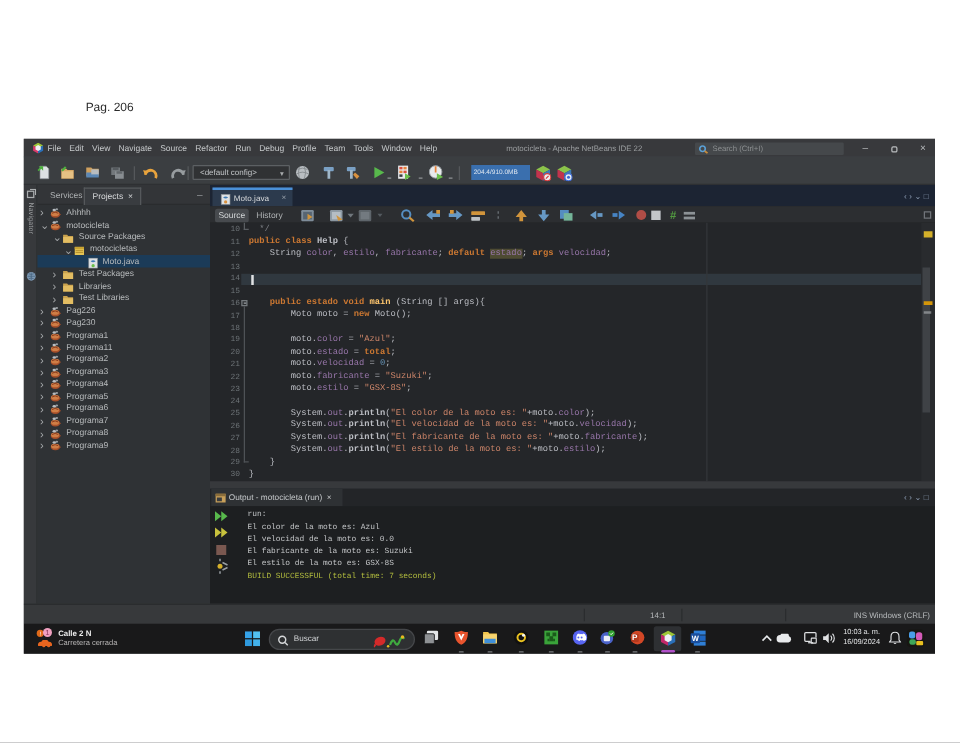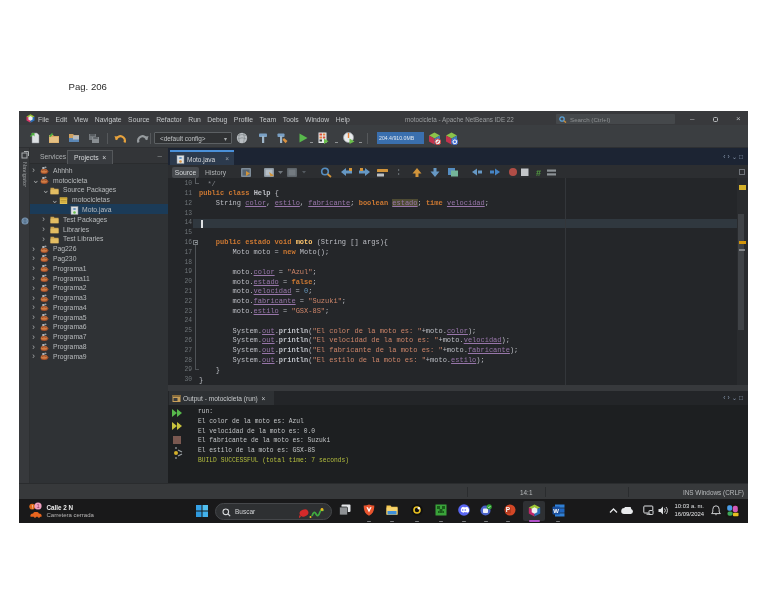--- a/index.html
+++ b/index.html
@@ -48,21 +48,21 @@
 #srcrow { position:absolute; left:0; top:16.5px; width:580px; height:13.5px; background:#2c2e31; }
 #srcbtn { position:absolute; left:4px; top:2.5px; width:27px; height:10.5px; background:#474a4e; border-radius:2px; font-size:6.8px; color:#d2d5d7; text-align:center; padding-top:1.5px; }
 #histbtn { position:absolute; left:37px; top:4px; font-size:6.8px; color:#b0b3b5; }
 
 #codearea { position:absolute; left:0; top:30px; width:580px; height:207px; background:#242629; overflow:hidden; }
 #curline { position:absolute; left:25px; top:40.5px; width:544px; height:9.4px; background:#30383f; }
 .ln { position:absolute; left:0; width:24px; font-size:6.3px; color:#6e7478; text-align:right; font-family:"Liberation Mono", monospace; }
 .cl { position:absolute; left:0; width:580px; height:9.8px; font-size:7px; font-family:"Liberation Mono", monospace; color:#bcbec4; white-space:pre; }
 .kw { color:#cc7832; font-weight:bold; }
 .str { color:#cd8569; }
-.fld { color:#9876aa;text-decoration:underline; }
+.fld { color:#9876aa; }
 .num { color:#6897bb; }
 .cmt { color:#7f8287; }
 .mth { color:#ffc66d; font-weight:bold; }
 #marginline { position:absolute; left:397px; top:0; width:1px; height:208px; background:#33363a; }
 #cursor { position:absolute; left:33px; top:42px; width:1.5px; height:8px; background:#dfe1e3; }
 #errstripe { position:absolute; right:0; top:0; width:11px; height:208px; background:#292b2e; }
 </style>
 </head>
 <body>
 <div id="pagnum">Pag. 206</div>
@@ -477,33 +477,33 @@
   <div id="codearea">
     <div id="curline"></div>
 <div id="cursor"></div>
 
     <div id="marginline"></div>
 <div class="ln" style="top:2.1px">10</div>
 <div class="cl" style="left:31px;top:1.6px">  <span class="cmt">*/</span></div>
 <div class="ln" style="top:11.9px">11</div>
 <div class="cl" style="left:31px;top:11.4px"><span class="kw">public class</span> <span style="font-weight:bold">Help</span> {</div>
 <div class="ln" style="top:21.7px">12</div>
-<div class="cl" style="left:31px;top:21.2px">    String <span class="fld">color</span>, <span class="fld">estilo</span>, <span class="fld">fabricante</span>; <span class="kw">boolean</span> <span class="fld" style="background:#4e4b33">estado</span>; <span class="kw">time</span> <span class="fld">velocidad</span>;</div>
+<div class="cl" style="left:31px;top:21.2px">    String <span class="fld">color</span>, <span class="fld">estilo</span>, <span class="fld">fabricante</span>; <span class="kw">default</span> <span class="fld" style="background:#4e4b33">estado</span>; <span class="kw">args</span> <span class="fld">velocidad</span>;</div>
 <div class="ln" style="top:31.5px">13</div>
 <div class="ln" style="top:41.3px">14</div>
 <div class="ln" style="top:51.1px">15</div>
 <div class="ln" style="top:60.9px">16</div>
-<div class="cl" style="left:31px;top:60.4px">    <span class="kw">public estado void</span> <span class="mth">moto</span> (String [] args){</div>
+<div class="cl" style="left:31px;top:60.4px">    <span class="kw">public estado void</span> <span class="mth">main</span> (String [] args){</div>
 <div class="ln" style="top:70.7px">17</div>
 <div class="cl" style="left:31px;top:70.2px">        Moto moto = <span class="kw">new</span> Moto();</div>
 <div class="ln" style="top:80.5px">18</div>
 <div class="ln" style="top:90.3px">19</div>
 <div class="cl" style="left:31px;top:89.8px">        moto.<span class="fld">color</span> = <span class="str">"Azul"</span>;</div>
 <div class="ln" style="top:100.1px">20</div>
-<div class="cl" style="left:31px;top:99.6px">        moto.<span class="fld">estado</span> = <span class="kw">false</span>;</div>
+<div class="cl" style="left:31px;top:99.6px">        moto.<span class="fld">estado</span> = <span class="kw">total</span>;</div>
 <div class="ln" style="top:109.9px">21</div>
 <div class="cl" style="left:31px;top:109.4px">        moto.<span class="fld">velocidad</span> = <span class="num">0</span>;</div>
 <div class="ln" style="top:119.7px">22</div>
 <div class="cl" style="left:31px;top:119.2px">        moto.<span class="fld">fabricante</span> = <span class="str">"Suzuki"</span>;</div>
 <div class="ln" style="top:129.5px">23</div>
 <div class="cl" style="left:31px;top:129.0px">        moto.<span class="fld">estilo</span> = <span class="str">"GSX-8S"</span>;</div>
 <div class="ln" style="top:139.3px">24</div>
 <div class="ln" style="top:149.1px">25</div>
 <div class="cl" style="left:31px;top:148.6px">        System.<span class="fld">out</span>.<span style="font-weight:bold">println</span>(<span class="str">"El color de la moto es: "</span>+moto.<span class="fld">color</span>);</div>
 <div class="ln" style="top:158.9px">26</div>

